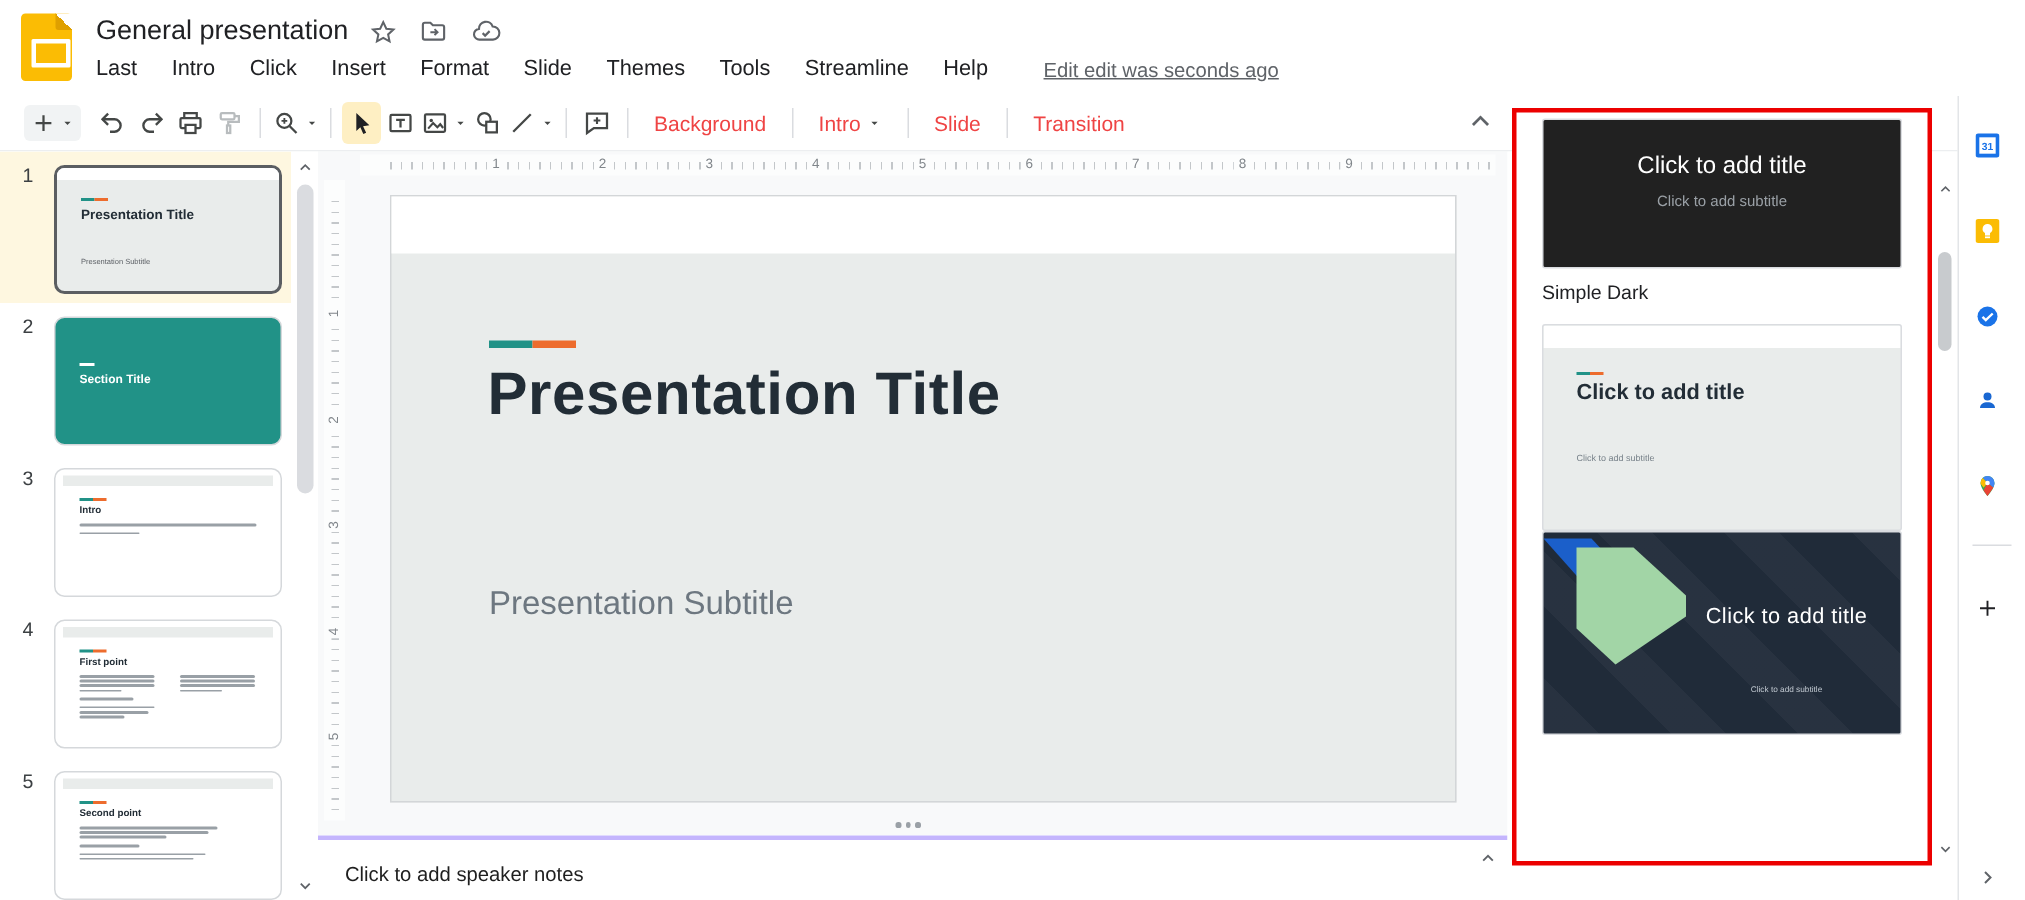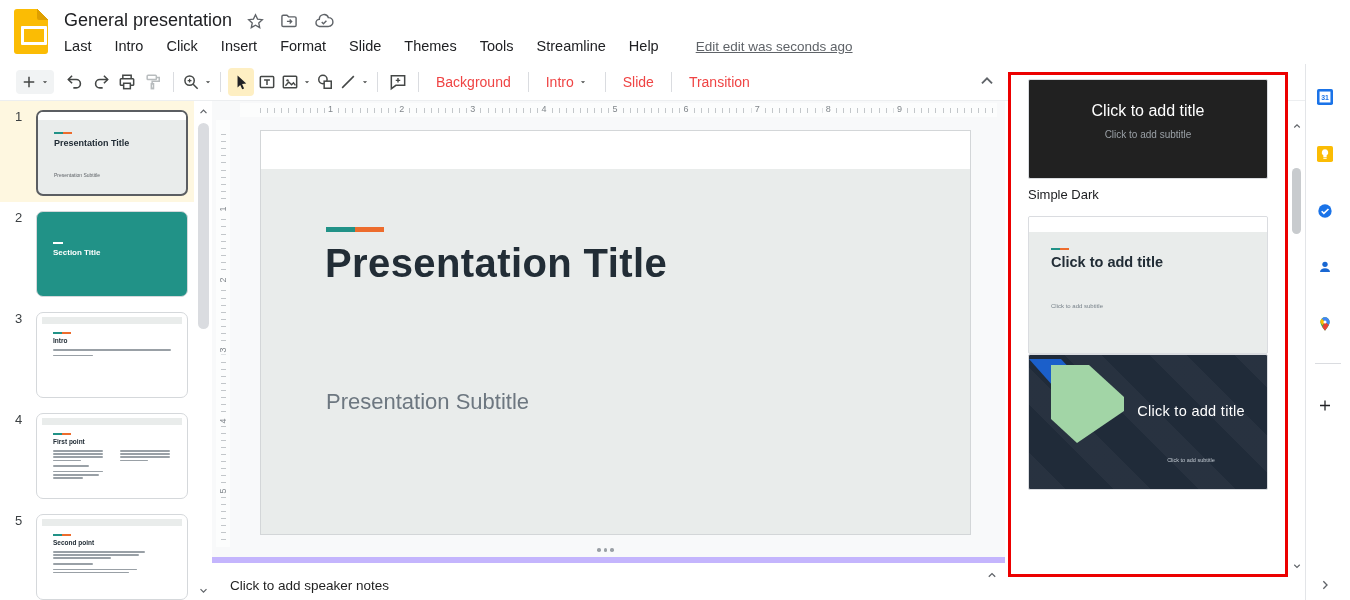--- a/index.html
+++ b/index.html
@@ -73,21 +73,21 @@
   #slide { position:absolute; left:48px; top:29px; width:711px; height:405px; background:#e9eceb; border:1px solid #d3d6d8; }
   .sl-band { position:absolute; left:0; top:0; right:0; height:38px; background:#fff; }
   .sl-dashes { position:absolute; left:65px; top:96px; display:flex; }
   .sl-dashes .dash { width:29px; height:5px; }
   .sl-title { position:absolute; left:64px; top:110px; font-size:40px; font-weight:bold; color:#222d36; letter-spacing:.4px; }
   .sl-sub { position:absolute; left:65px; top:258px; font-size:22px; color:#6d7780; }
   #handle-dots { position:absolute; left:385px; top:447px; display:flex; gap:3px; }
   #handle-dots i { width:3.5px; height:3.5px; border-radius:50%; background:#9aa0a6; }
 
   
-  #notes-bar { position:absolute; left:212px; top:557px; width:793px; height:27px; background:#fff; border-top:6px solid #c4b5fd; }
+  #notes-bar { position:absolute; left:212px; top:557px; width:793px; height:27px; background:#fff; border-top:3px solid #c4b5fd; }
   .notes-text { position:absolute; left:18px; top:15px; font-size:13.5px; color:#1f1f1f; }
   .notes-scroll { position:absolute; right:6px; top:5px; }
 
   
   #side-region { position:absolute; left:1005px; top:101px; width:300px; height:499px; background:#fff; }
   #themes-panel { position:absolute; left:1008px; top:72px; width:280px; height:505px; background:#fff;
     border:3px solid #ec0000; overflow:hidden; z-index:5; }
   .tp-header { height:44px; display:flex; align-items:center; padding:0 14px 0 16px; }
   .tp-title { font-size:15.5px; color:#202124; margin-left:14px; flex:1; }
   #theme-list { padding:4px 0 0 17px; }

